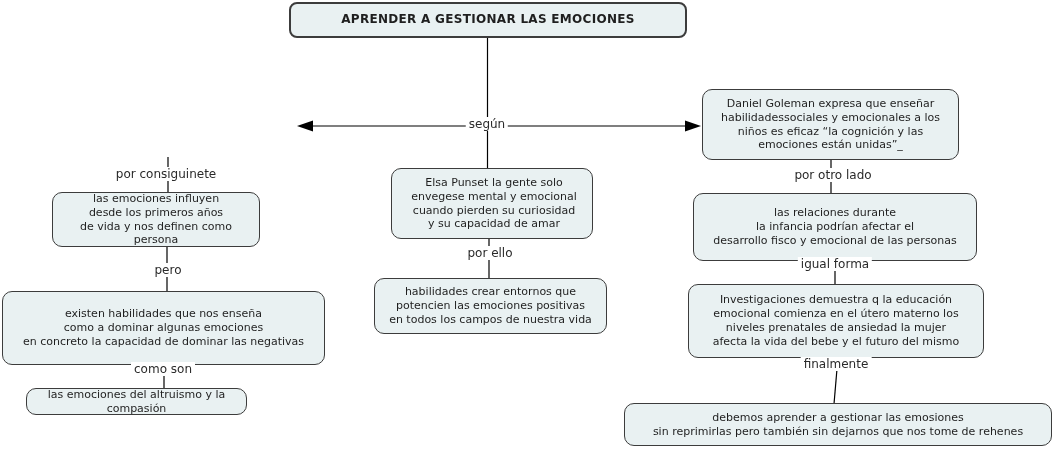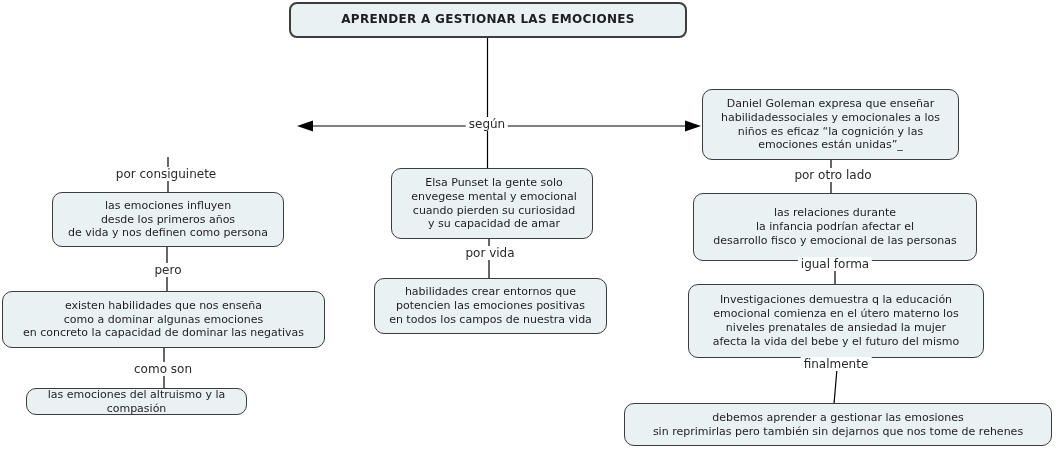--- a/index.html
+++ b/index.html
@@ -67,25 +67,25 @@
     <line x1="489" y1="238" x2="489" y2="279"></line>
 
     <line x1="831" y1="159" x2="831" y2="194"></line>
     <line x1="835" y1="247" x2="835" y2="285"></line>
     <line x1="838" y1="357" x2="834" y2="404"></line>
   </svg>
 
   <div class="node title" style="left:289px;top:2px;width:398px;height:36px;">APRENDER A GESTIONAR LAS EMOCIONES</div>
 
 
-  <div class="node" style="left:52px;top:192px;width:232px;height:55px;">las emociones influyen
+  <div class="node" style="left:52px;top:192px;width:208px;height:55px;">las emociones influyen
 desde los primeros años
 de vida y nos definen como persona</div>
 
-  <div class="node" style="left:2px;top:291px;width:323px;height:57px;">existen habilidades que nos enseña
+  <div class="node" style="left:2px;top:291px;width:323px;height:74px;">existen habilidades que nos enseña
 como a dominar algunas emociones
 en concreto la capacidad de dominar las negativas</div>
 
   <div class="node" style="left:26px;top:388px;width:221px;height:27px;">las emociones del altruismo y la compasión</div>
 
   <div class="node" style="left:391px;top:168px;width:202px;height:71px;padding-left:10px;">Elsa Punset la gente solo
 envegese  mental y emocional
 cuando pierden su curiosidad
 y su capacidad de amar</div>
 
@@ -107,18 +107,18 @@
 
   <div class="node" style="left:688px;top:284px;width:296px;height:74px;">Investigaciones demuestra q la educación
 emocional comienza en el útero materno los
 niveles prenatales de ansiedad la mujer
 afecta la vida del bebe y el futuro del mismo</div>
 
   <div class="link-label" style="left:487px;top:124px;">según</div>
   <div class="link-label" style="left:166px;top:174px;">por consiguinete</div>
   <div class="link-label" style="left:168px;top:270px;">pero</div>
   <div class="link-label" style="left:163px;top:369px;">como son</div>
-  <div class="link-label" style="left:490px;top:253px;">por vida</div>
+  <div class="link-label" style="left:490px;top:253px;">por ello</div>
   <div class="link-label" style="left:833px;top:175px;">por otro lado</div>
   <div class="link-label" style="left:835px;top:264px;">igual forma</div>
   <div class="link-label" style="left:836px;top:364px;">finalmente</div>
 
 </div>
 
 </body></html>

